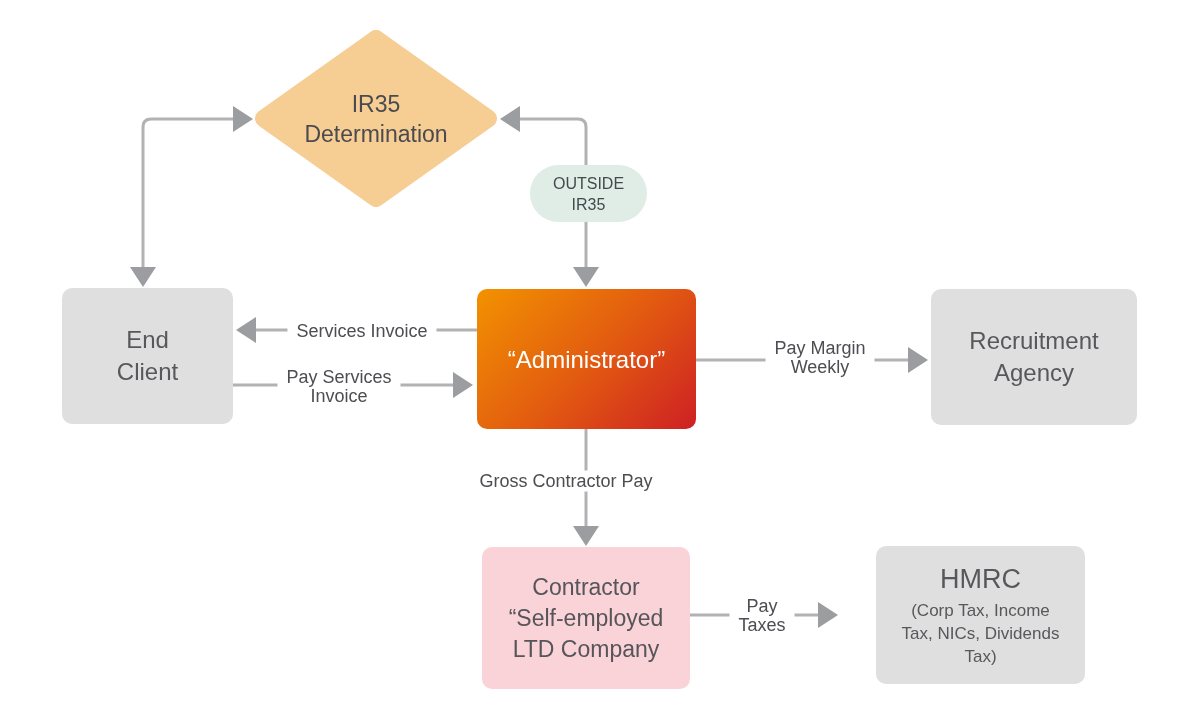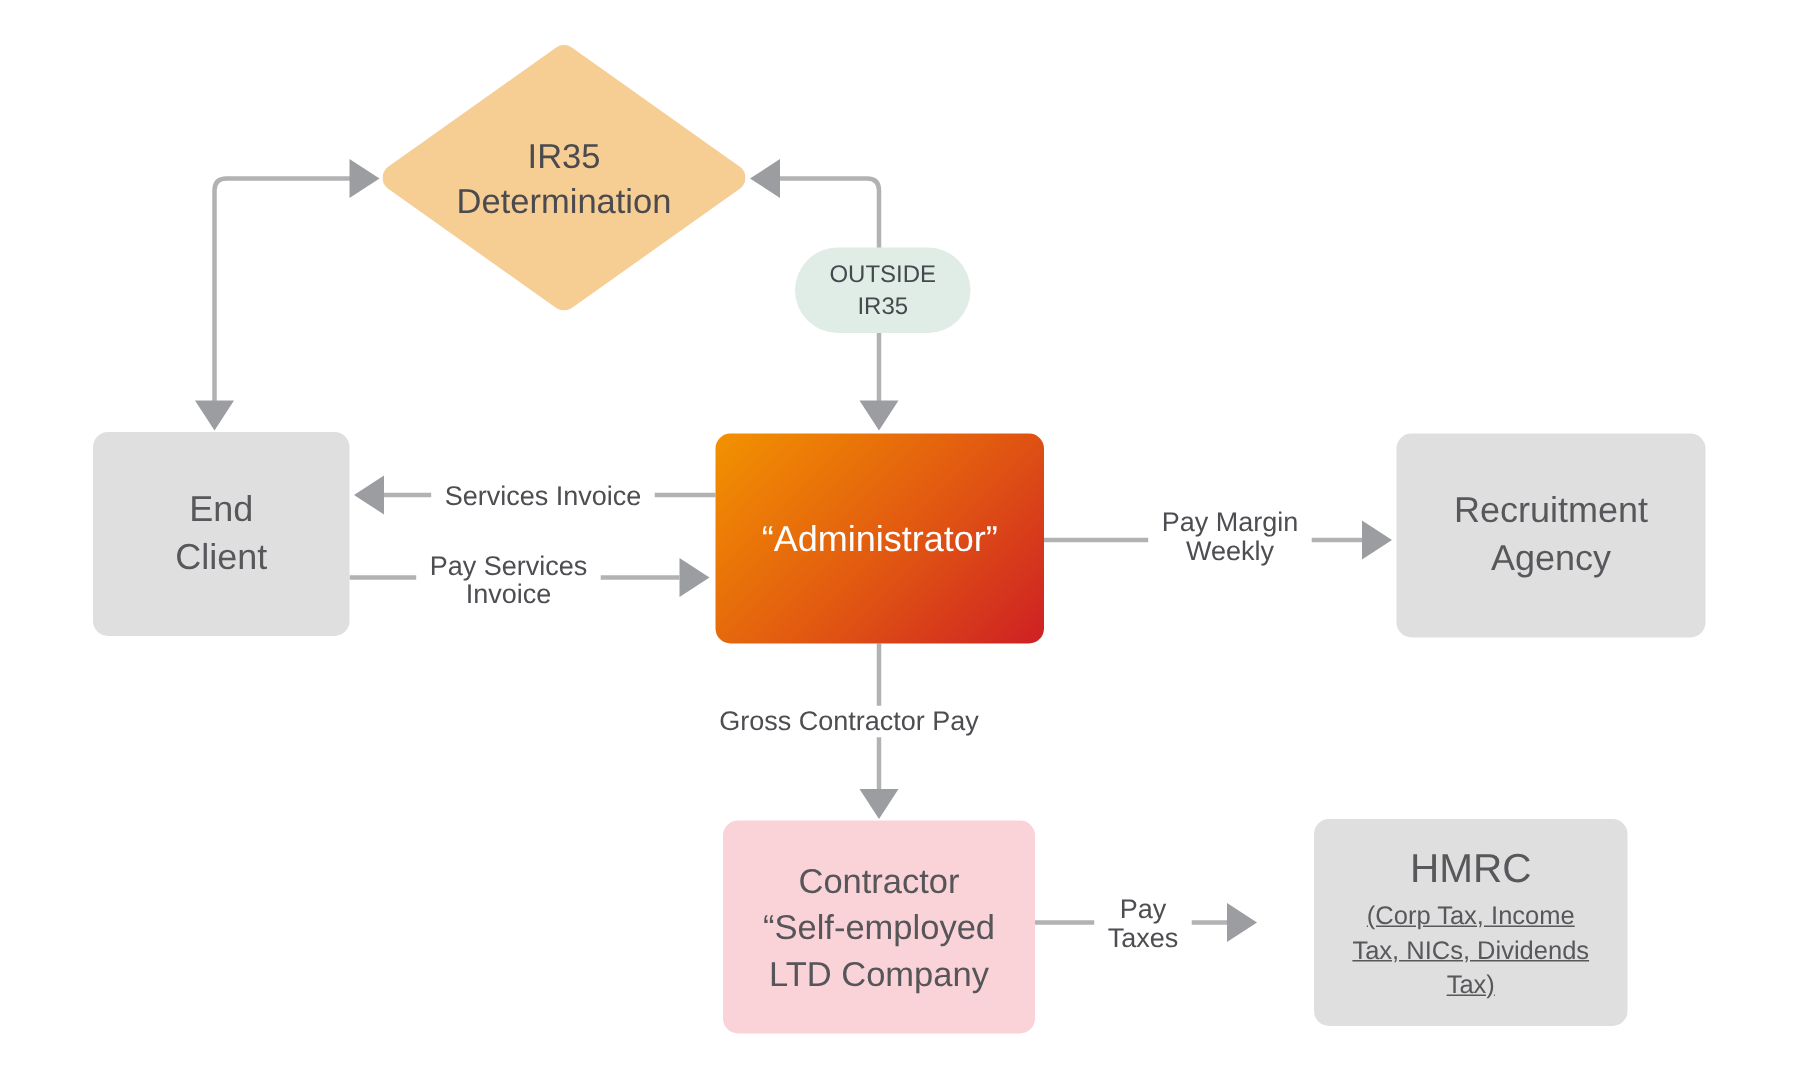--- a/index.html
+++ b/index.html
@@ -45,21 +45,21 @@
   }
   .node-end-client    { left: 62px;  top: 288px; width: 171px; height: 136px; }
   .node-recruitment   { left: 931px; top: 289px; width: 206px; height: 136px; }
   .node-contractor    { left: 482px; top: 547px; width: 208px; height: 142px;
                         background: #fad3d8; font-size: 23px; line-height: 31px; color: #55555a; }
   .node-administrator { left: 477px; top: 289px; width: 219px; height: 140px;
                         background: linear-gradient(135deg, #f29200 0%, #e25b10 52%, #ce2024 100%);
                         color: #ffffff; font-size: 24px; line-height: 31px; }
   .node-hmrc          { left: 839px; top: 546px; width: 209px; height: 138px; margin-left: 37px; }
   .node-hmrc .hmrc-title { font-size: 27px; line-height: 32px; color: #58585c; margin-bottom: 4px; }
-  .node-hmrc .hmrc-sub   { font-size: 17px; line-height: 23px; color: #58585c; text-decoration: underline; }
+  .node-hmrc .hmrc-sub   { font-size: 17px; line-height: 23px; color: #58585c; }
   .node-pill {
     left: 530px; top: 165px; width: 117px; height: 57px;
     background: #dfede6; border-radius: 29px;
     font-size: 16px; line-height: 21px; color: #45494d;
   }
   .node-diamond {
     left: 255px; top: 30px; width: 242px; height: 177px;
     background: transparent;
   }
   .node-diamond svg { position: absolute; left: 0; top: 0; }

